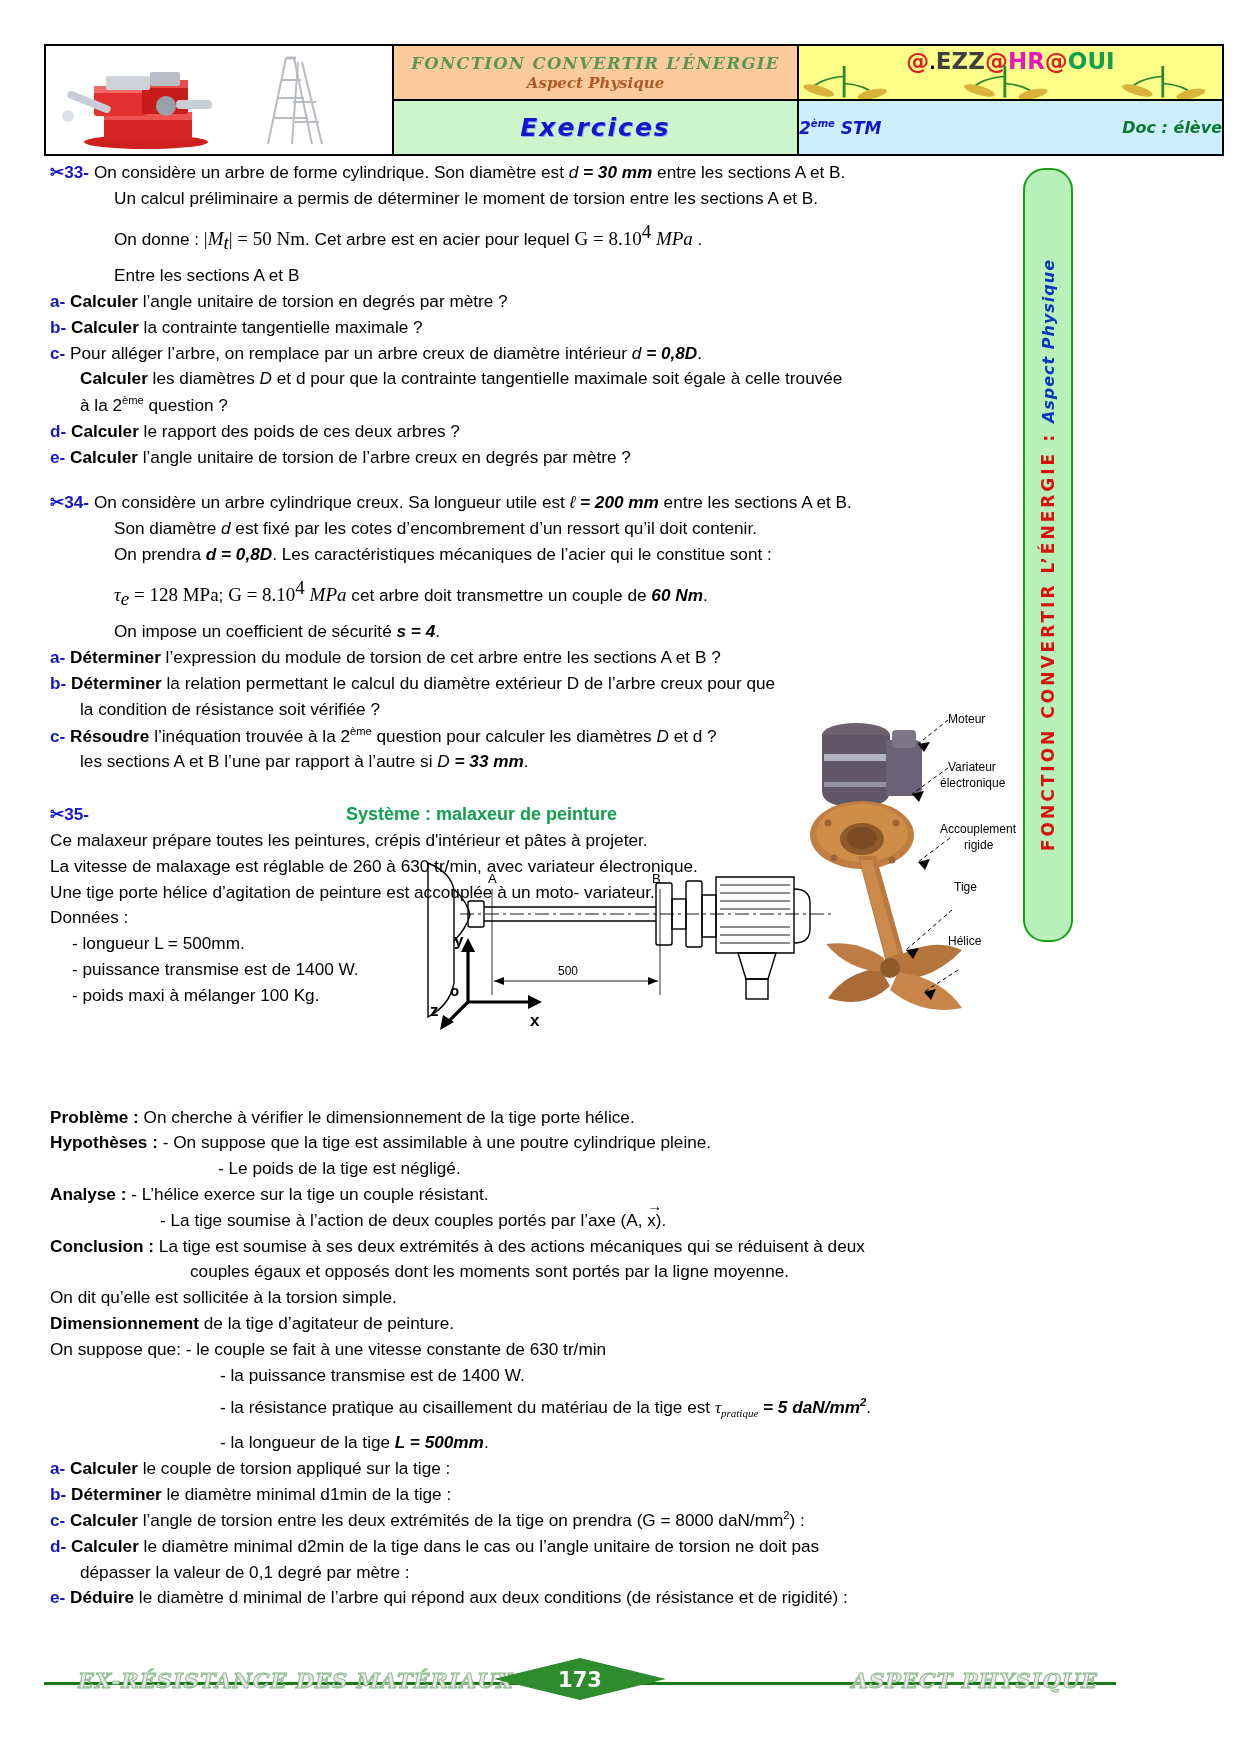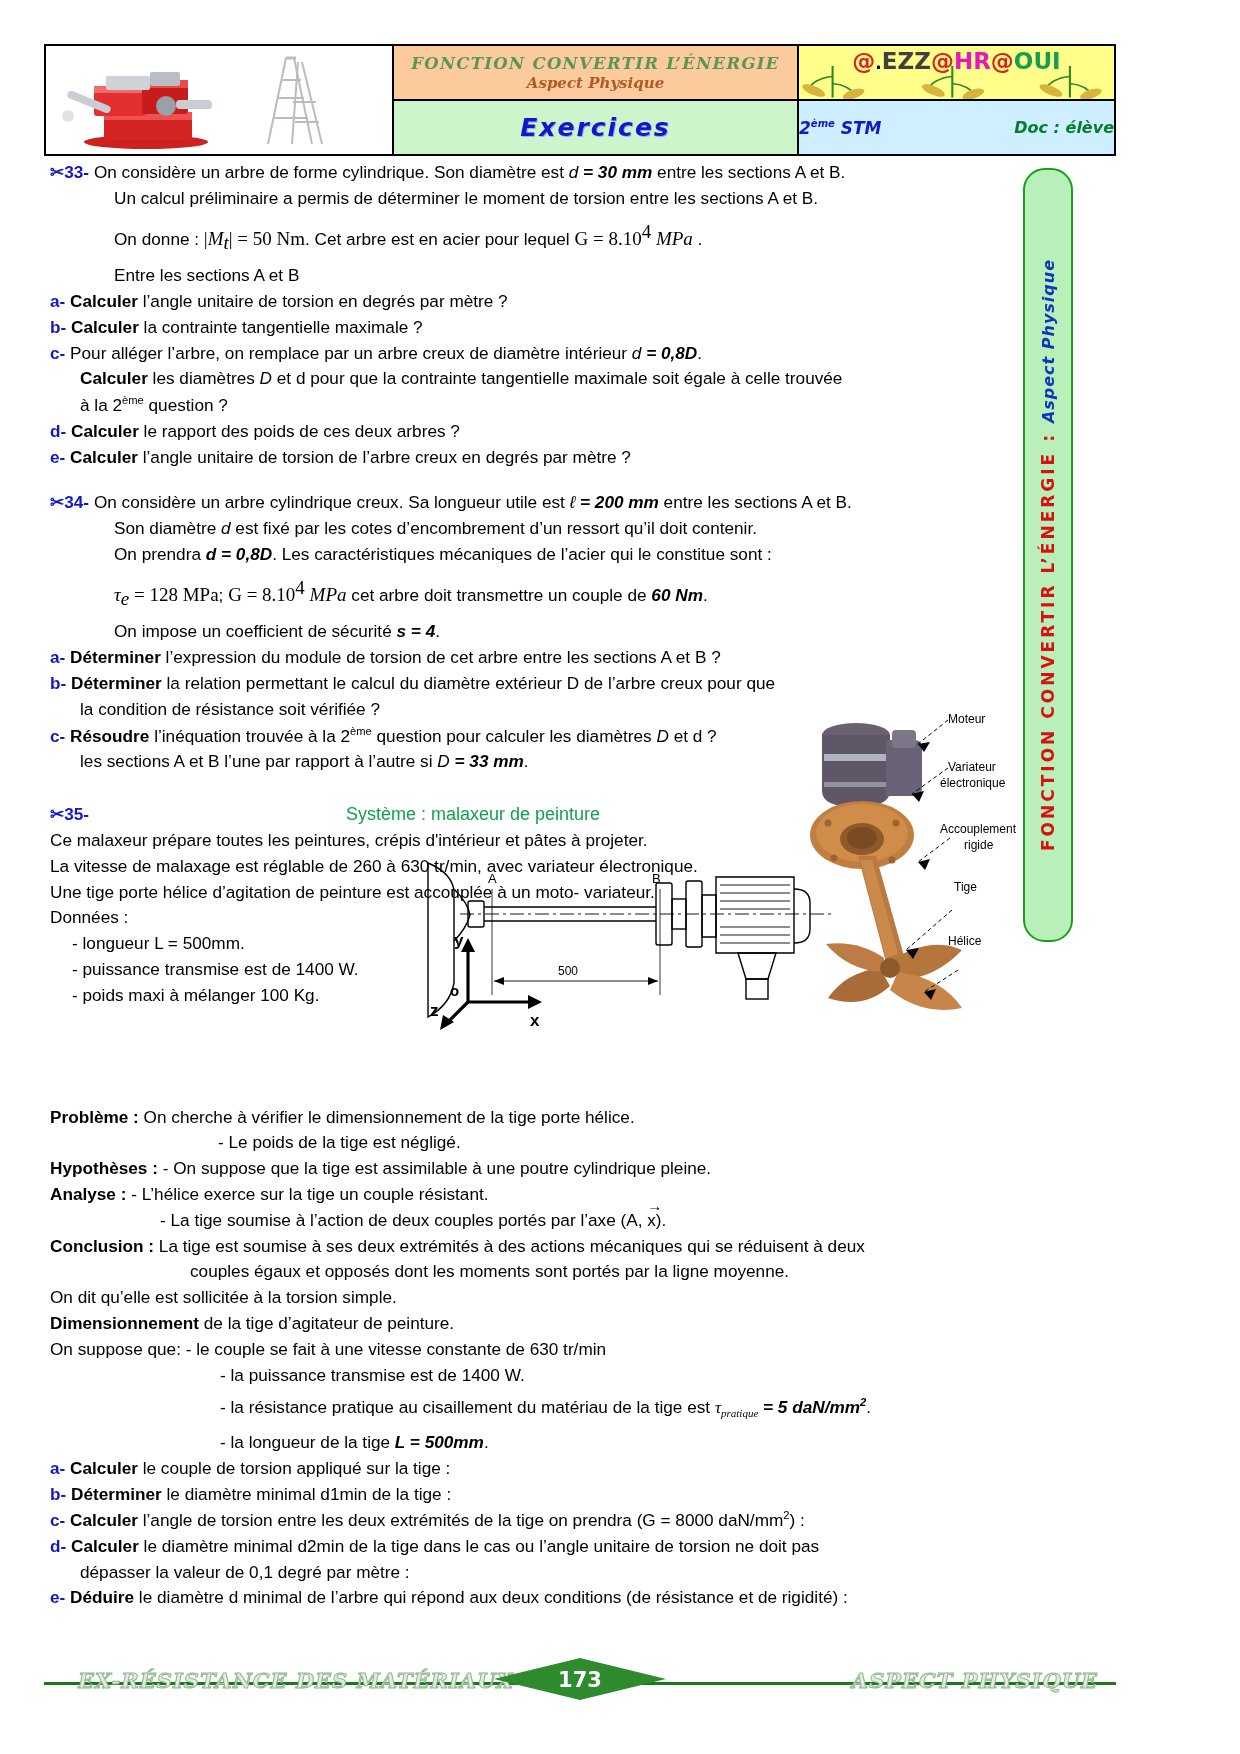--- a/index.html
+++ b/index.html
@@ -8,21 +8,21 @@
     background:#ffffff;
     font-family:"Liberation Sans",sans-serif;
     color:#000;
     position:relative;
     overflow:hidden;
   }
   .page{position:relative;width:1240px;height:1754px;}
 
   
   .header{
-    position:absolute;left:44px;top:44px;width:1072px;height:112px;
+    position:absolute;left:44px;top:44px;width:1180px;height:112px;
     border:2px solid #000;box-sizing:border-box;display:flex;
   }
   .hdr-img{
     width:348px;border-right:2px solid #000;box-sizing:border-box;
     position:relative;background:#fff;display:flex;align-items:center;
   }
   .hdr-mid{
     width:405px;border-right:2px solid #000;box-sizing:border-box;
     display:flex;flex-direction:column;
   }
@@ -94,21 +94,21 @@
   .mth{font-family:"Liberation Serif",serif;font-style:italic;font-size:19px;}
   .mthu{font-family:"Liberation Serif",serif;font-size:19px;font-style:normal;}
   sup{font-size:0.65em;vertical-align:super;}
   sub{font-size:0.62em;vertical-align:sub;}
 
   .ex-block{margin-bottom:0;}
   .ind1{padding-left:64px;}
   .ind2{padding-left:30px;}
   .q{padding-left:8px;text-indent:-8px;}
 
-  .green-title{color:#12a050;font-weight:normal;font-size:18px;}
+  .green-title{color:#12a050;font-weight:bold;font-size:18px;}
 
   
   .photo{
     position:absolute;left:800px;top:710px;width:230px;height:300px;
   }
   .photo svg{display:block;}
   .labels{
     position:absolute;left:948px;top:712px;width:90px;height:230px;
     font-family:"Liberation Sans",sans-serif;font-size:12px;color:#000;
   }
@@ -281,22 +281,22 @@
       <p class="line">La vitesse de malaxage est réglable de 260 à 630 tr/min, avec variateur électronique.</p>
       <p class="line">Une tige porte hélice d’agitation de peinture est accouplée à un  moto- variateur.</p>
       <p class="line">Données :</p>
       <p class="line" style="padding-left:22px">- longueur L = 500mm.</p>
       <p class="line" style="padding-left:22px">- puissance transmise est de 1400 W.</p>
       <p class="line" style="padding-left:22px">- poids maxi à mélanger 100 Kg.</p>
 
       <div style="height:96px"></div>
 
       <p class="line"><span class="b">Problème :</span><span> On cherche à vérifier le dimensionnement de la tige porte hélice.</span></p>
+      <p class="line"><span class="b">Hypothèses :</span><span> - On suppose que la tige est assimilable à une poutre cylindrique pleine.</span></p>
       <p class="line" style="padding-left:168px">- Le poids de la tige est négligé.</p>
-      <p class="line"><span class="b">Hypothèses :</span><span> - On suppose que la tige est assimilable à une poutre cylindrique pleine.</span></p>
       <p class="line"><span class="b">Analyse :</span><span> - L’hélice exerce sur la tige un couple résistant.</span></p>
       <p class="line" style="padding-left:110px"><span>- La tige soumise à l’action de deux couples portés par l’axe (A, </span><span style="position:relative;display:inline-block"><span style="position:absolute;left:0;top:-13px;font-size:15px">→</span><span>x</span></span><span>).</span></p>
       <p class="line"><span class="b">Conclusion :</span><span> La tige est soumise à ses deux extrémités à des actions mécaniques qui se réduisent à deux</span></p>
       <p class="line" style="padding-left:140px">couples égaux et opposés dont les moments sont portés par la ligne moyenne.</p>
       <p class="line">On dit qu’elle est sollicitée à la torsion simple.</p>
       <p class="line"><span class="b">Dimensionnement</span><span> de la tige d’agitateur de peinture.</span></p>
       <p class="line"><span>On suppose que:</span> <span>- le couple se fait à une vitesse constante de 630 tr/min</span></p>
       <p class="line" style="padding-left:170px">- la puissance transmise est de 1400 W.</p>
       <p class="line" style="padding-left:170px;margin-top:6px"><span>- la résistance pratique au cisaillement du matériau de la tige est </span><span class="mth" style="font-size:17px">τ</span><sub class="mth" style="font-size:11px">pratique</sub><span class="b i"> = 5 daN/mm</span><sup class="b i">2</sup><span>.</span></p>
       <p class="line" style="padding-left:170px;margin-top:8px"><span>- la longueur de la tige </span><span class="b i">L = 500mm</span><span>.</span></p>

